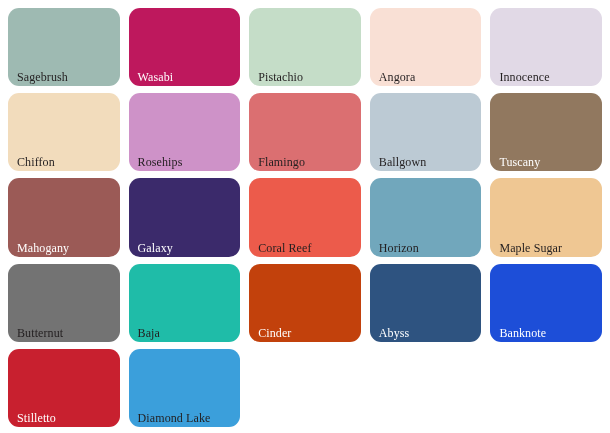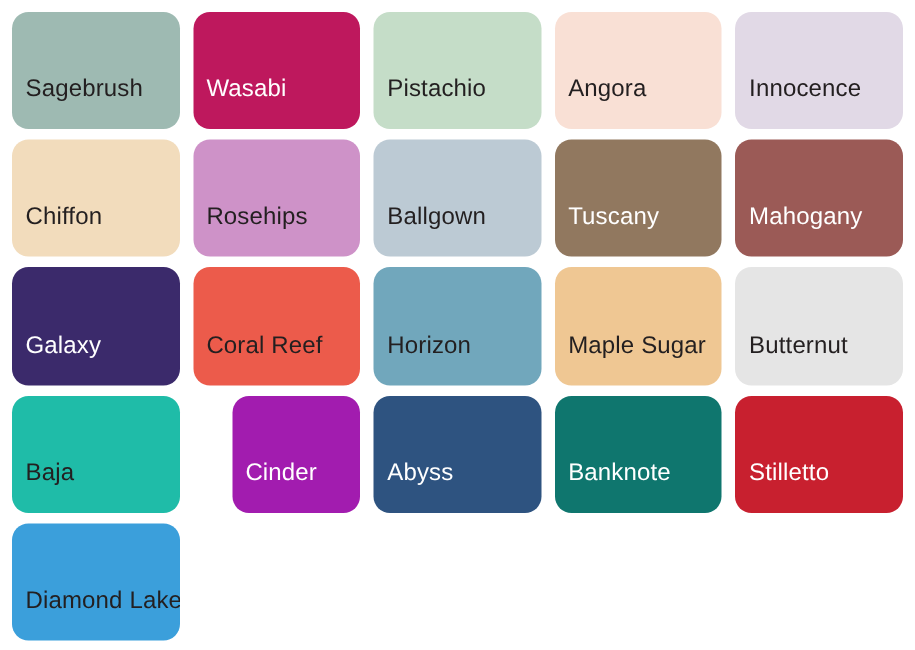--- a/index.html
+++ b/index.html
@@ -29,26 +29,26 @@
   }
   .swatch {
     position: relative;
     border-radius: 11px;
     overflow: hidden;
     display: block;
   }
   .swatch-label {
     position: absolute;
     left: 9px;
-    bottom: 20px;
-    font-size: 16px;
+    bottom: 2px;
+    font-size: 12px;
     line-height: 13px;
     letter-spacing: 0.1px;
     white-space: nowrap;
-    font-family: Liberation Sans, sans-serif;
+    font-family: Liberation Serif, serif;
   }
   .label-dark  { color: #231f20; }
   .label-light { color: #ffffff; }
 </style>
 </head>
 <body>
 
 <div id="palette-grid" style="background: rgb(255, 255, 255); grid-template-columns: repeat(5, 1fr); grid-template-rows: repeat(5, 1fr);">
     <div class="swatch" style="background-color: rgb(158, 186, 178);">
       <span class="swatch-label label-dark" style="color: rgb(35, 31, 32);">Sagebrush</span>
@@ -64,20 +64,23 @@
     </div>
     <div class="swatch" style="background-color: rgb(225, 217, 230);">
       <span class="swatch-label label-dark" style="color: rgb(35, 31, 32);">Innocence</span>
     </div>
     <div class="swatch" style="background-color: rgb(242, 220, 188);">
       <span class="swatch-label label-dark" style="color: rgb(35, 31, 32);">Chiffon</span>
     </div>
     <div class="swatch" style="background-color: rgb(206, 146, 200);">
       <span class="swatch-label label-dark" style="color: rgb(35, 31, 32);">Rosehips</span>
     </div>
+    <div class="swatch" style="background-color: rgb(219, 111, 113);">
+      <span class="swatch-label label-dark" style="color: rgb(35, 31, 32);">Flamingo</span>
+    </div>
     <div class="swatch" style="background-color: rgb(188, 202, 212);">
       <span class="swatch-label label-dark" style="color: rgb(35, 31, 32);">Ballgown</span>
     </div>
     <div class="swatch" style="background-color: rgb(145, 120, 95);">
       <span class="swatch-label label-light" style="color: rgb(255, 255, 255);">Tuscany</span>
     </div>
     <div class="swatch" style="background-color: rgb(155, 90, 86);">
       <span class="swatch-label label-light" style="color: rgb(255, 255, 255);">Mahogany</span>
     </div>
     <div class="swatch" style="background-color: rgb(59, 42, 107);">
@@ -85,33 +88,33 @@
     </div>
     <div class="swatch" style="background-color: rgb(236, 91, 75);">
       <span class="swatch-label label-dark" style="color: rgb(35, 31, 32);">Coral Reef</span>
     </div>
     <div class="swatch" style="background-color: rgb(113, 167, 188);">
       <span class="swatch-label label-dark" style="color: rgb(35, 31, 32);">Horizon</span>
     </div>
     <div class="swatch" style="background-color: rgb(239, 199, 147);">
       <span class="swatch-label label-dark" style="color: rgb(35, 31, 32);">Maple Sugar</span>
     </div>
-    <div class="swatch" style="background-color: #e5e5e5;">
+    <div class="swatch" style="background-color: #737373;">
       <span class="swatch-label label-dark" style="color: rgb(35, 31, 32);">Butternut</span>
     </div>
     <div class="swatch" style="background-color: rgb(31, 188, 168);">
       <span class="swatch-label label-dark" style="color: rgb(35, 31, 32);">Baja</span>
     </div>
-    <div class="swatch" style="background-color: #a21caf; margin-left: 26px;">
+    <div class="swatch" style="background-color: #c2410c;">
       <span class="swatch-label label-light" style="color: rgb(255, 255, 255);">Cinder</span>
     </div>
     <div class="swatch" style="background-color: rgb(46, 83, 128);">
       <span class="swatch-label label-light" style="color: rgb(255, 255, 255);">Abyss</span>
     </div>
-    <div class="swatch" style="background-color: #0f766e;">
+    <div class="swatch" style="background-color: #1d4ed8;">
       <span class="swatch-label label-light" style="color: rgb(255, 255, 255);">Banknote</span>
     </div>
     <div class="swatch" style="background-color: rgb(200, 32, 47);">
       <span class="swatch-label label-light" style="color: rgb(255, 255, 255);">Stilletto</span>
     </div>
     <div class="swatch" style="background-color: rgb(59, 159, 219);">
       <span class="swatch-label label-dark" style="color: rgb(35, 31, 32);">Diamond Lake</span>
     </div>
   </div>
 

